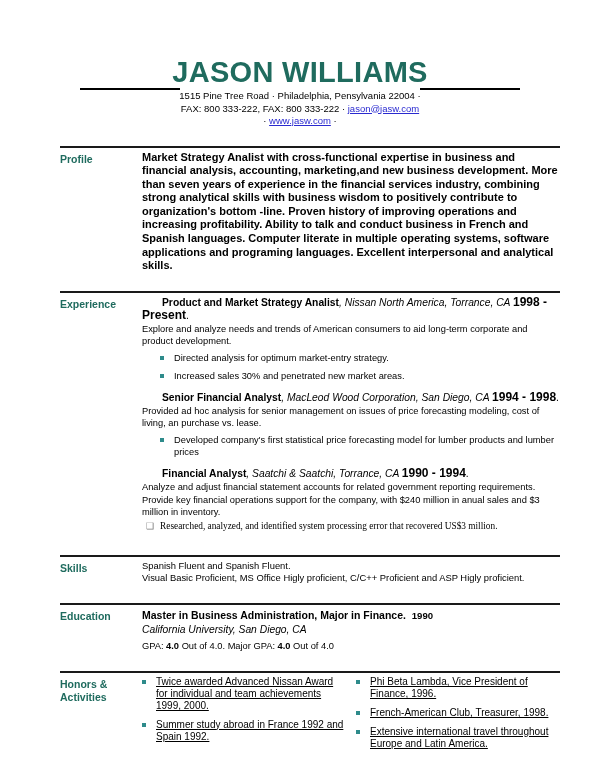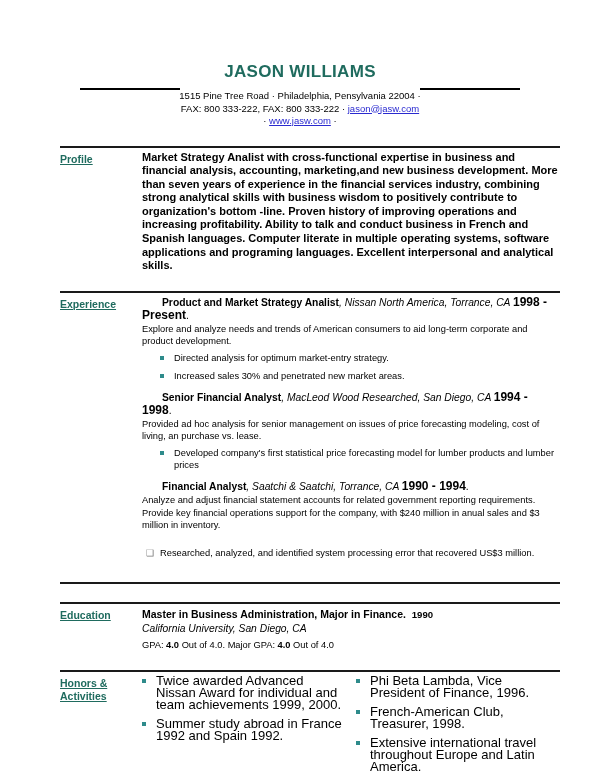--- a/index.html
+++ b/index.html
@@ -24,21 +24,21 @@
 
   
   .header {
     padding-top: 60px;
   }
   .name-row {
     position: relative;
     text-align: center;
   }
   .name {
-    font-size: 17px;
+    font-size: 29px;
     font-weight: bold;
     color: #1f6b5e;
     letter-spacing: 0.3px;
     line-height: 24px;
     display: block;
   }
   .rule-left, .rule-right {
     position: absolute;
     top: 28px;
     height: 0;
@@ -81,21 +81,20 @@
     padding-top: 3px;
   }
   .sec-label {
     width: 82px;
     flex: 0 0 82px;
     font-size: 10.5px;
     font-weight: bold;
     color: #1f6b5e;
     line-height: 13px;
     padding-top: 2px;
-    text-decoration: underline;
   }
   .sec-content {
     flex: 1 1 auto;
     min-width: 0;
   }
 
   
   .profile-text {
     font-size: 11px;
     font-weight: bold;
@@ -136,21 +135,22 @@
     left: 0;
     top: 4px;
     width: 4px;
     height: 4px;
     background: #2e8b8b;
     display: block;
   }
   .box-bullet-line {
     font-size: 9.3px;
     line-height: 12px;
-    margin-top: 16px;
+    margin-top: 2px;
+    font-family: Liberation Serif, serif;
   }
   .box-glyph {
     display: inline-block;
     color: #777;
     font-size: 9px;
     padding-left: 4px;
     padding-right: 6px;
   }
 
   
@@ -186,24 +186,25 @@
   .honors-col {
     flex: 1 1 50%;
   }
   ul.honors {
     list-style: none;
     margin: 0;
     padding: 0;
   }
   ul.honors li {
     position: relative;
-    font-size: 13px;
+    font-size: 10px;
     line-height: 12px;
     padding-left: 14px;
     margin-bottom: 7px;
+    text-decoration: underline;
   }
   ul.honors li .dot {
     position: absolute;
     left: 0;
     top: 4px;
     width: 4px;
     height: 4px;
     background: #2e8b8b;
     display: block;
   }
@@ -255,21 +256,21 @@
           </div>
           <div class="job-desc">Explore and analyze needs and trends of American consumers to aid long-term corporate and product development.</div>
           <ul class="bullets">
             <li><span class="dot"></span><span>Directed analysis for optimum market-entry strategy.</span></li>
             <li><span class="dot"></span><span>Increased sales 30% and penetrated new market areas.</span></li>
           </ul>
         </div>
 
         <div class="job">
           <div class="job-head">
-            <span class="job-title">Senior Financial Analyst</span><span class="job-org">, MacLeod Wood Researched, San Diego, CA </span><span class="job-dates">1994 - 1998</span><span>.</span>
+            <span class="job-title">Senior Financial Analyst</span><span class="job-org">, MacLeod Wood Corporation, San Diego, CA </span><span class="job-dates">1994 - 1998</span><span>.</span>
           </div>
           <div class="job-desc">Provided ad hoc analysis for senior management on issues of  price forecasting modeling, cost of living, an purchase vs. lease.</div>
           <ul class="bullets">
             <li><span class="dot"></span><span>Developed company's first statistical price forecasting model for lumber products and lumber prices</span></li>
           </ul>
         </div>
 
         <div class="job">
           <div class="job-head">
             <span class="job-title">Financial Analyst</span><span class="job-org">, Saatchi &amp; Saatchi, Torrance, CA </span><span class="job-dates">1990 - 1994</span><span>.</span>
@@ -280,20 +281,27 @@
         </div>
 
       </div>
     </div>
   </div>
 
   <div class="sec-gap-sm"></div>
 
   <div class="section">
     <div class="hr"></div>
+    <div class="sec-body">
+      <div class="sec-label">Skills</div>
+      <div class="sec-content">
+        <div class="skills-line">Spanish Fluent and Spanish Fluent.</div>
+        <div class="skills-line">Visual Basic Proficient, MS Office Higly proficient, C/C++ Proficient and ASP Higly proficient.</div>
+      </div>
+    </div>
   </div>
 
   <div class="sec-gap-md"></div>
 
   <div class="section">
     <div class="hr"></div>
     <div class="sec-body">
       <div class="sec-label">Education</div>
       <div class="sec-content">
         <div class="edu-degree"><span>Master in Business Administration, Major in Finance.</span>&nbsp;&nbsp;<span class="edu-year">1990</span></div>

